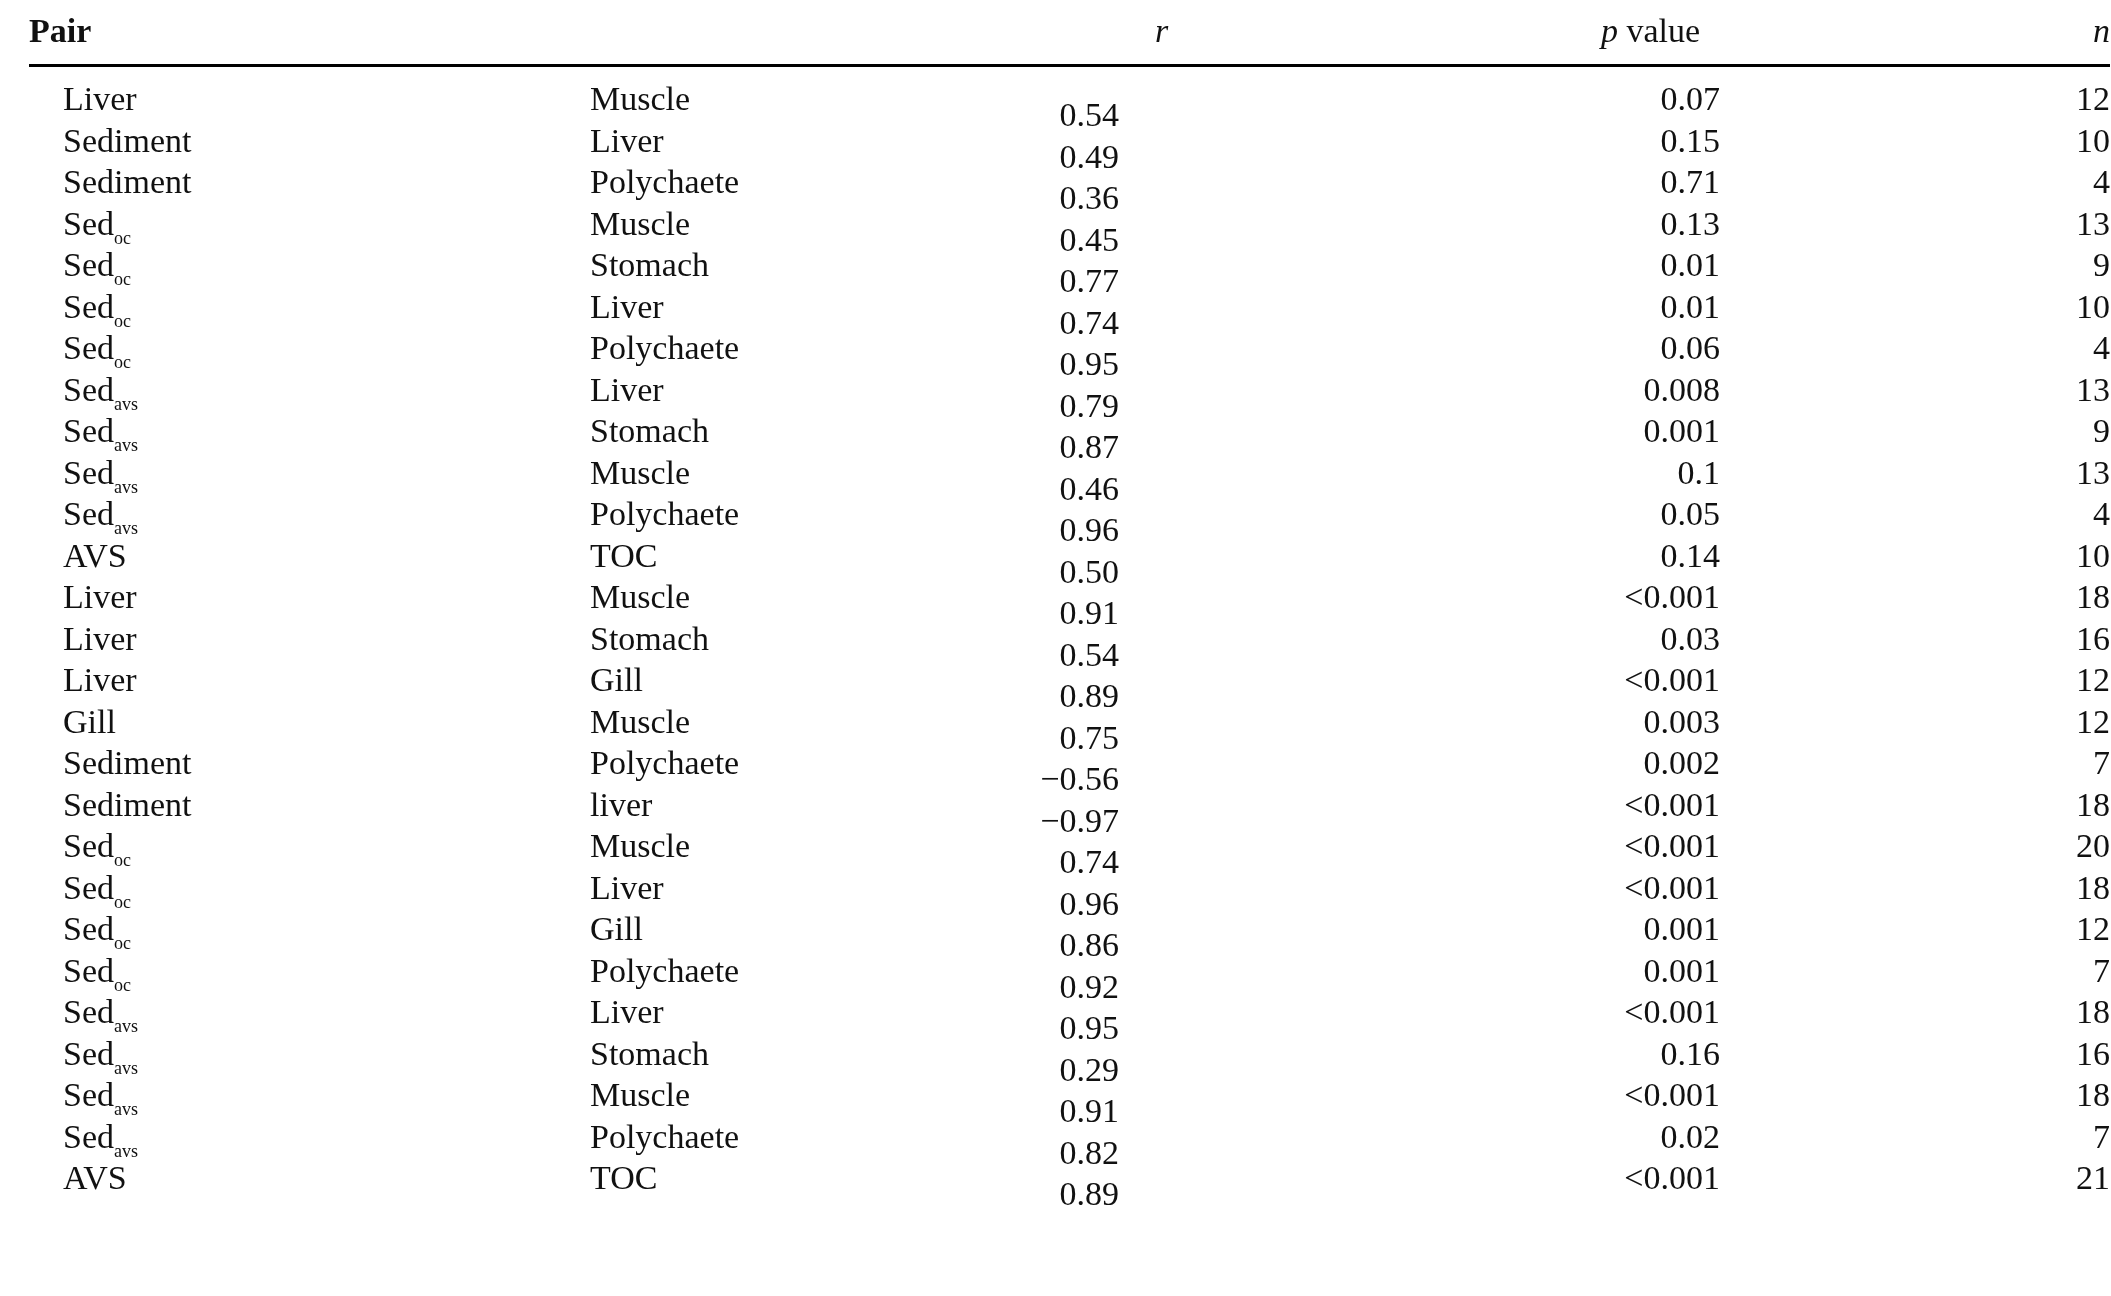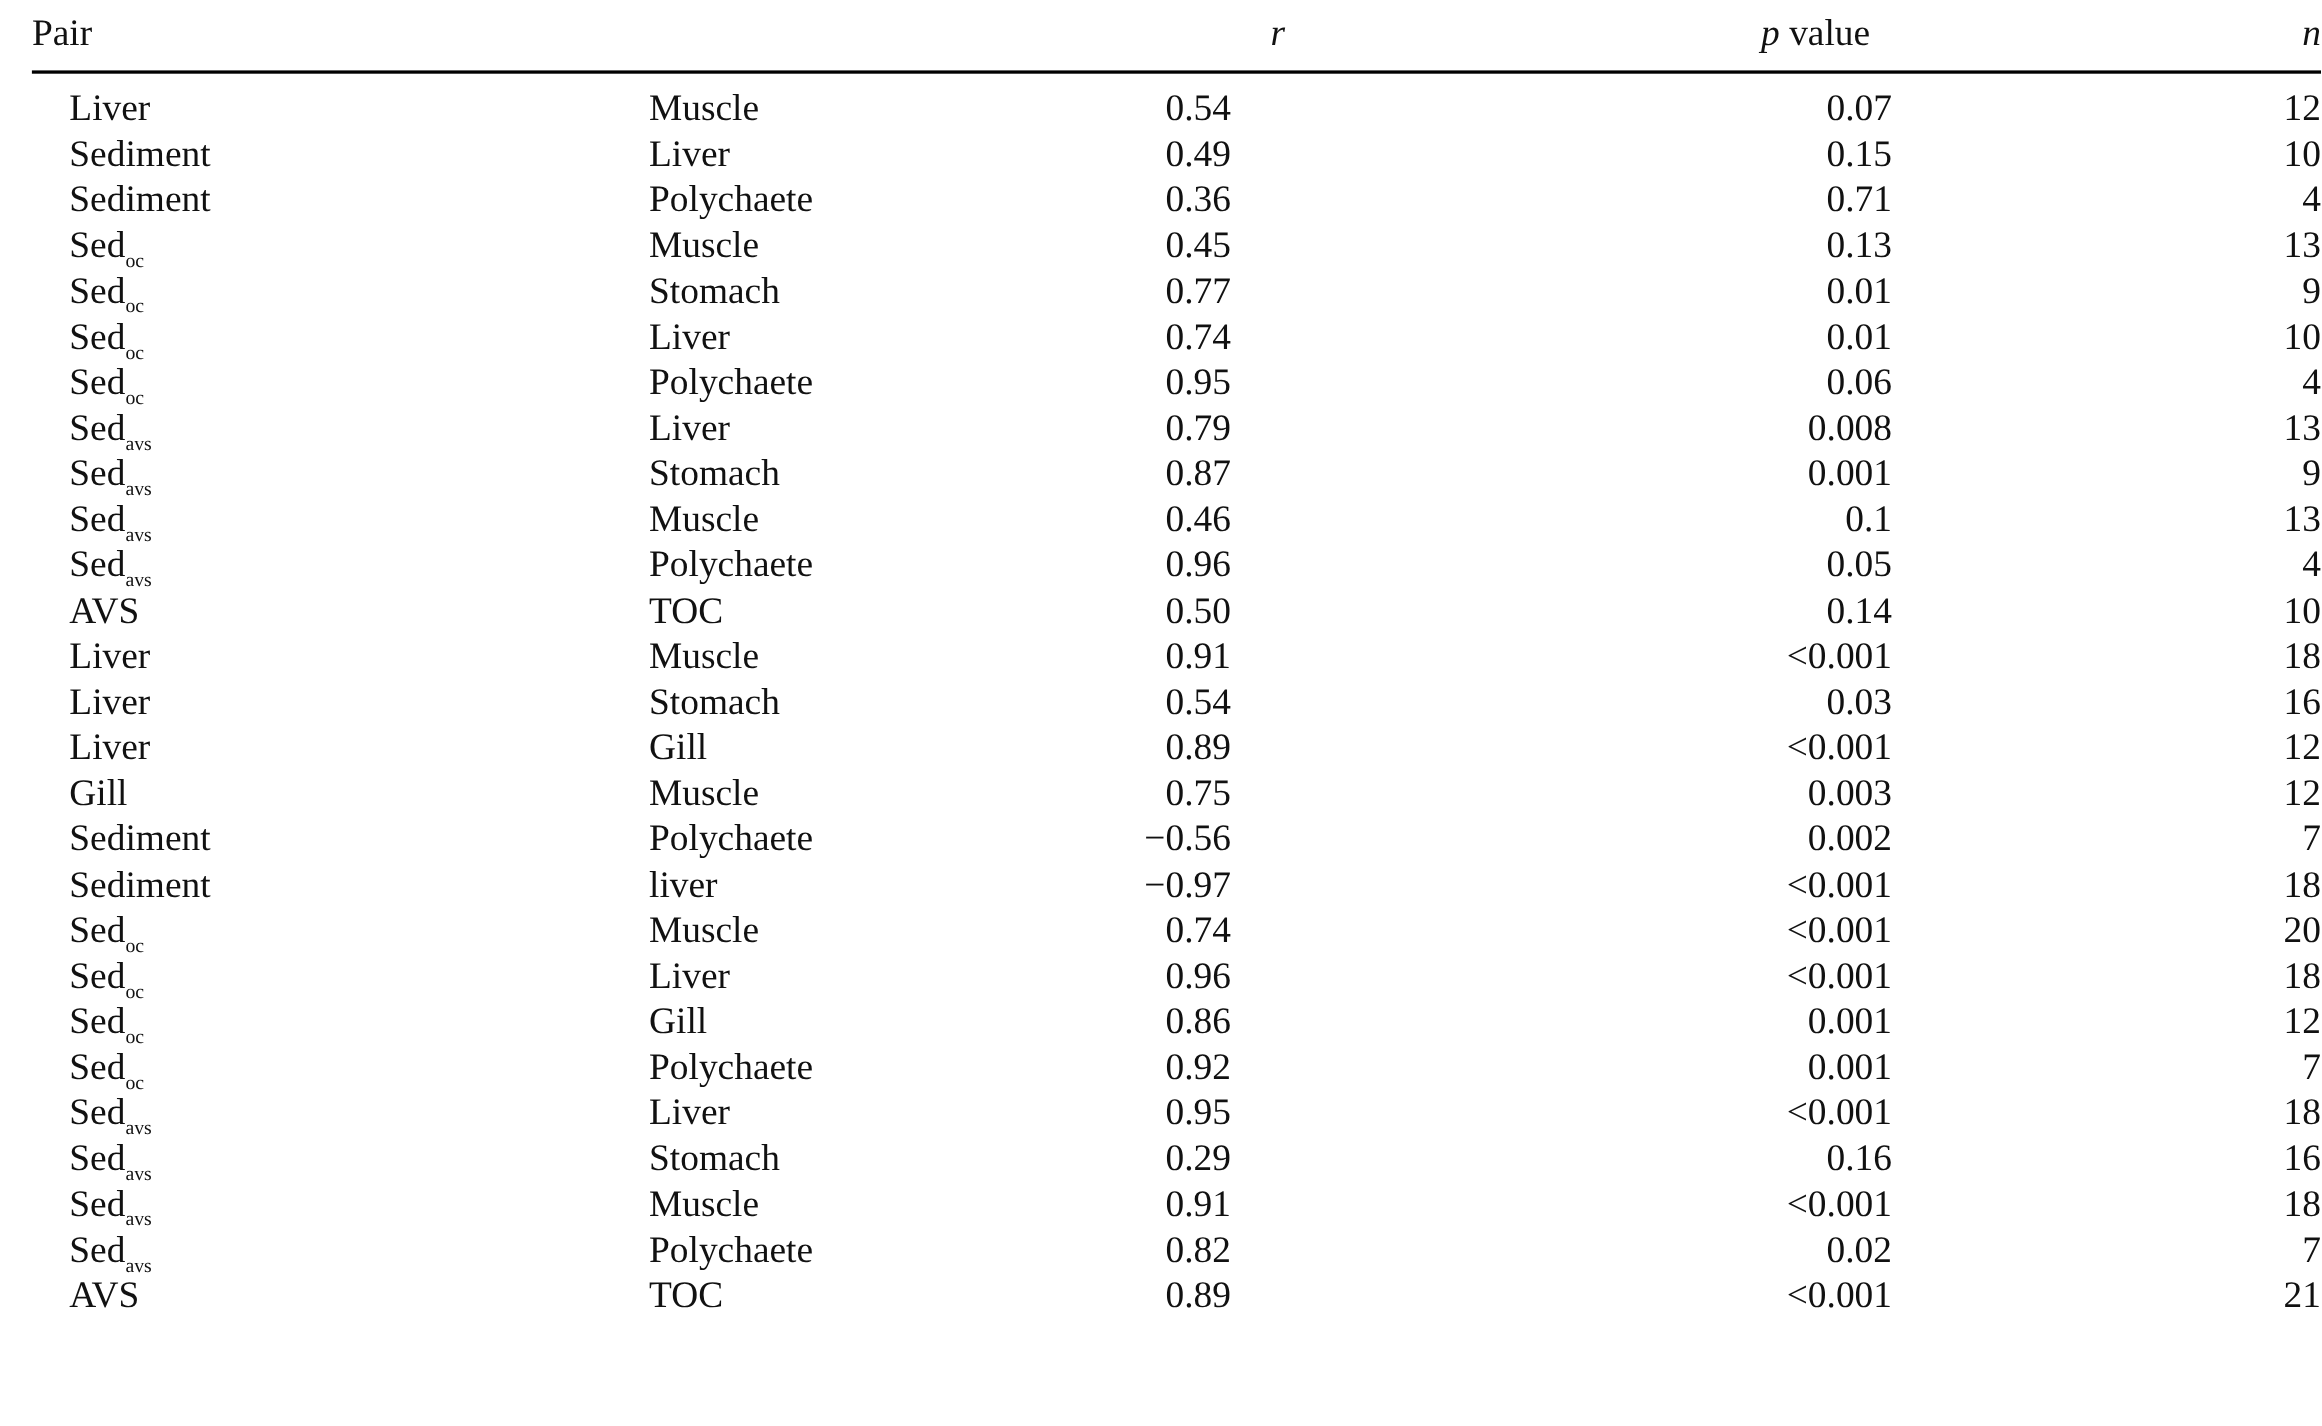--- a/index.html
+++ b/index.html
@@ -25,23 +25,23 @@
       height: 64px;
       border-bottom: 3px solid #000000;
     }
     .cell {
       position: absolute;
       font-size: 34px;
       line-height: 42px;
       white-space: nowrap;
     }
     .header-row .cell { top: 10px; }
-    .col-pair { left: 0; }
+    .col-pair { left: 0; font-weight: bold; }
     .col-pair2 { left: 561px; }
-    .col-r { right: 991px; text-align: left; }
+    .col-r { right: 991px; text-align: left; margin-top: 16px; }
     .col-r-head { left: 1126px; }
     .col-p { right: 390px; text-align: right; }
     .col-p-head { left: 1572px; }
     .col-n { right: 0; text-align: right; }
     .italic { font-style: italic; }
     .body-rows {
       position: relative;
       padding-top: 11px;
     }
     .row {

